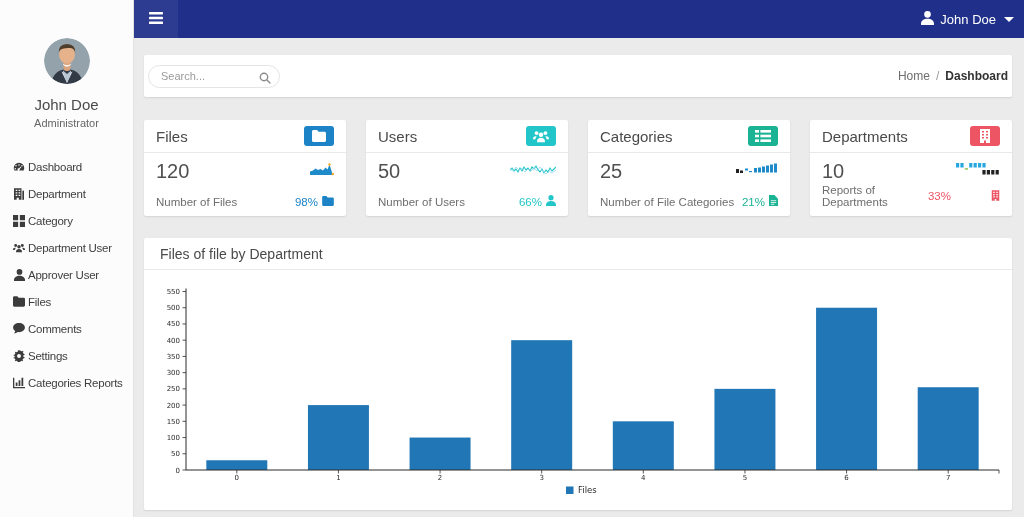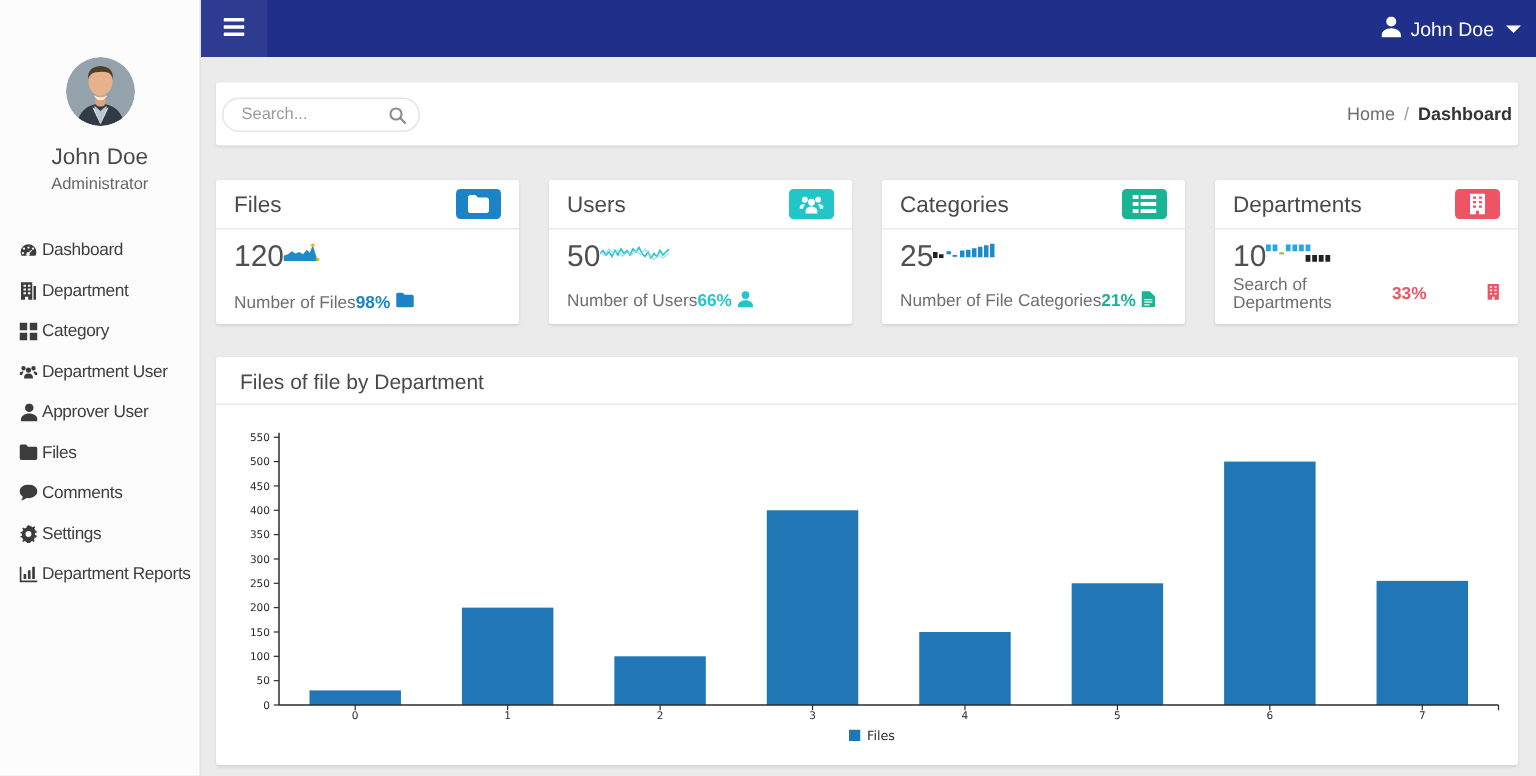--- a/index.html
+++ b/index.html
@@ -60,24 +60,24 @@
   
   .cards-row { display:grid; grid-template-columns:repeat(4,1fr); gap:20px; margin-top:23px; }
   .stat-card { height:96px; display:flex; flex-direction:column; }
   .stat-head {
     height:33px; display:flex; align-items:center; justify-content:space-between;
     padding:0 12px; border-bottom:1px solid #e8e8e8;
   }
   .stat-title { font-size:15px; color:#4a4a4a; }
   .icon-box { width:30px; height:20px; border-radius:3px; display:flex; align-items:center; justify-content:center; }
   .stat-body { flex:1; padding:7px 12px 8px 12px; display:flex; flex-direction:column; justify-content:space-between; }
-  .stat-row { display:flex; align-items:center; }
+  .stat-row { display:flex; align-items:center; justify-content:space-between; }
   .stat-value { font-size:20px; color:#505050; line-height:1.1; }
   .stat-label { font-size:11.5px; color:#6e6e6e; }
-  .stat-pct { font-size:11.5px; display:flex; align-items:center; gap:4px; font-weight:700; }
+  .stat-pct { font-size:11.5px; display:flex; align-items:center; gap:4px; font-weight:400; }
 
   
   .chart-card { margin-top:22px; }
   .chart-head { height:32px; display:flex; align-items:center; padding:0 16px; border-bottom:1px solid #e9e9e9; }
   .chart-title { font-size:14px; color:#4a4a4a; }
   .chart-body { height:240px; }
   .chart-svg text { font-family:"DejaVu Sans", sans-serif; fill:#2b2b2b; }
 </style>
 </head>
 <body>
@@ -172,21 +172,21 @@
           </svg>
       </span>
       <span>Settings</span>
     </li>
     <li>
       <span class="mi">
         <svg width="13" height="12" viewBox="0 0 15 13">
             <path fill="#3c3c3c" d="M0 0h1.6v11.4H15V13H0V0zm3.4 6h2.2v4.2H3.4V6zm3.6-3h2.2v7.2H7V3zm3.6-3h2.2v10.2h-2.2V0z"></path>
           </svg>
       </span>
-      <span>Department Reports</span>
+      <span>Categories Reports</span>
     </li>
   </ul>
 </aside>
 
 <header class="topnav">
   <button class="hamburger">
     <span>
       <svg width="14" height="12" viewBox="0 0 14 12">
           <g fill="#fff">
             <rect width="14" height="2.4" rx="0.6"></rect>
@@ -379,21 +379,21 @@
                 <rect x="30.8" y="8" width="3.2" height="4.5"></rect>
                 <rect x="35.2" y="8" width="3.2" height="4.5"></rect>
                 <rect x="39.6" y="8" width="3.2" height="4.5"></rect>
                 <rect x="34" y="8" width="0" height="0"></rect>
               </g>
               <rect x="26.4" y="8" width="3.2" height="4.5" fill="#222"></rect>
             </svg>
           </span>
         </div>
         <div class="stat-row">
-          <span class="stat-label">Search of Departments</span>
+          <span class="stat-label">Reports of Departments</span>
           <span class="stat-pct" style="color: rgb(237, 85, 101); gap: 40px;">
             <span>33%</span>
             <span>
               <svg width="9" height="11" viewBox="0 0 12 14">
                   <path fill="#ed5565" fill-rule="evenodd" d="M1 0h10v14H7v-2.5H5V14H1V0zm2 2h2v1.5H3V2zm4 0h2v1.5H7V2zM3 5h2v1.5H3V5zm4 0h2v1.5H7V5zM3 8h2v1.5H3V8zm4 0h2v1.5H7V8z"></path>
                 </svg>
             </span>
           </span>
         </div>
       </div>

